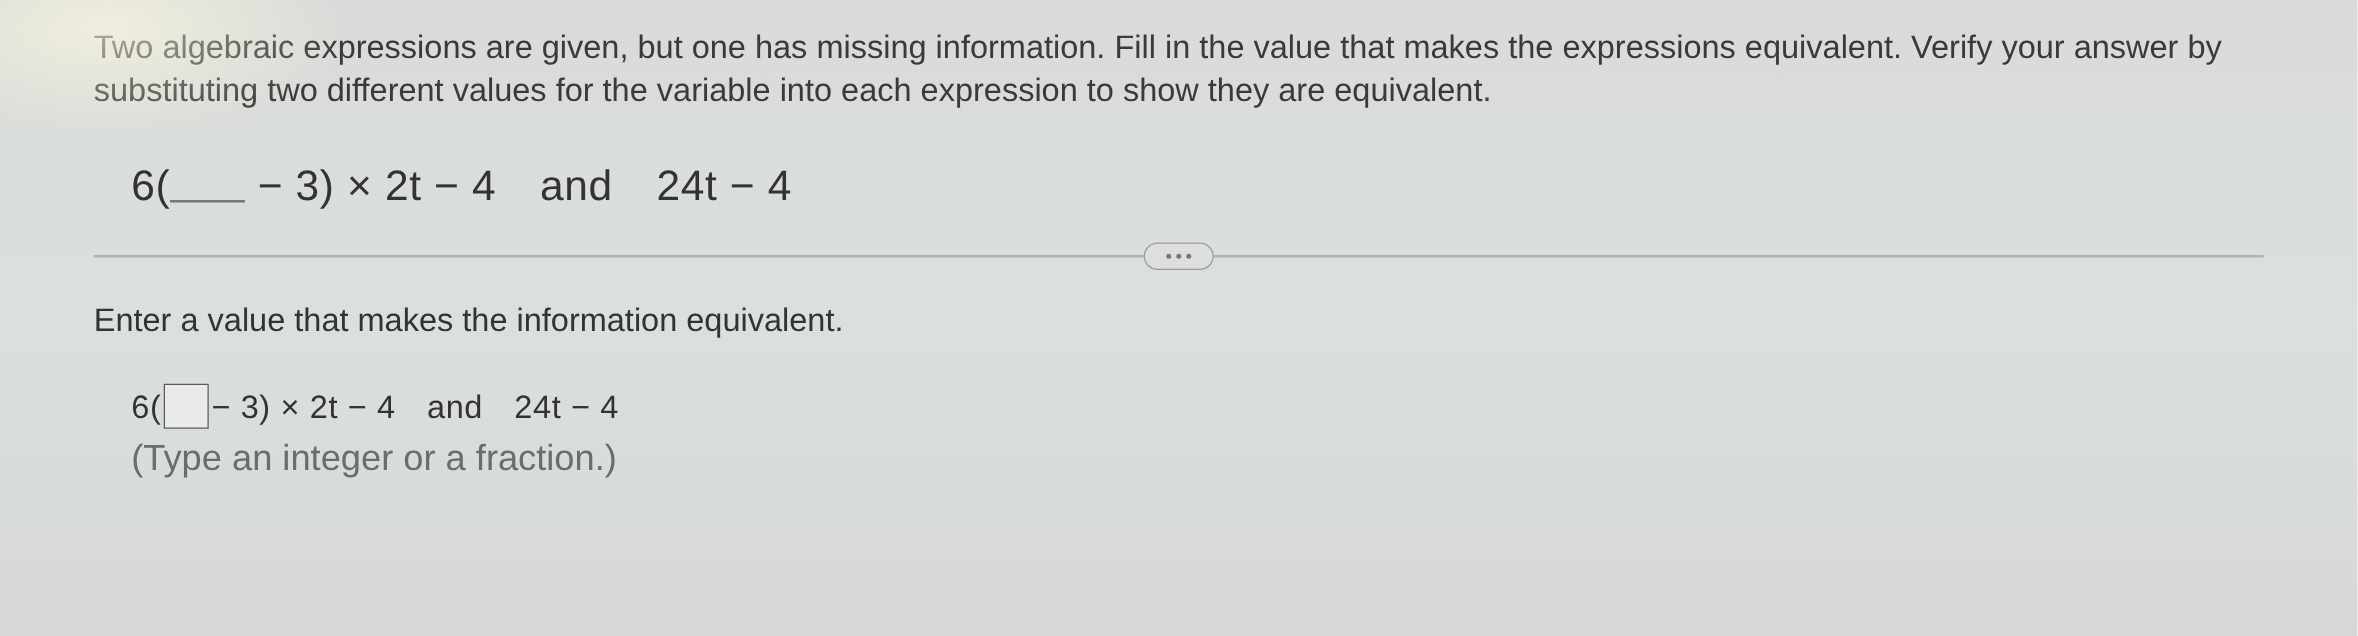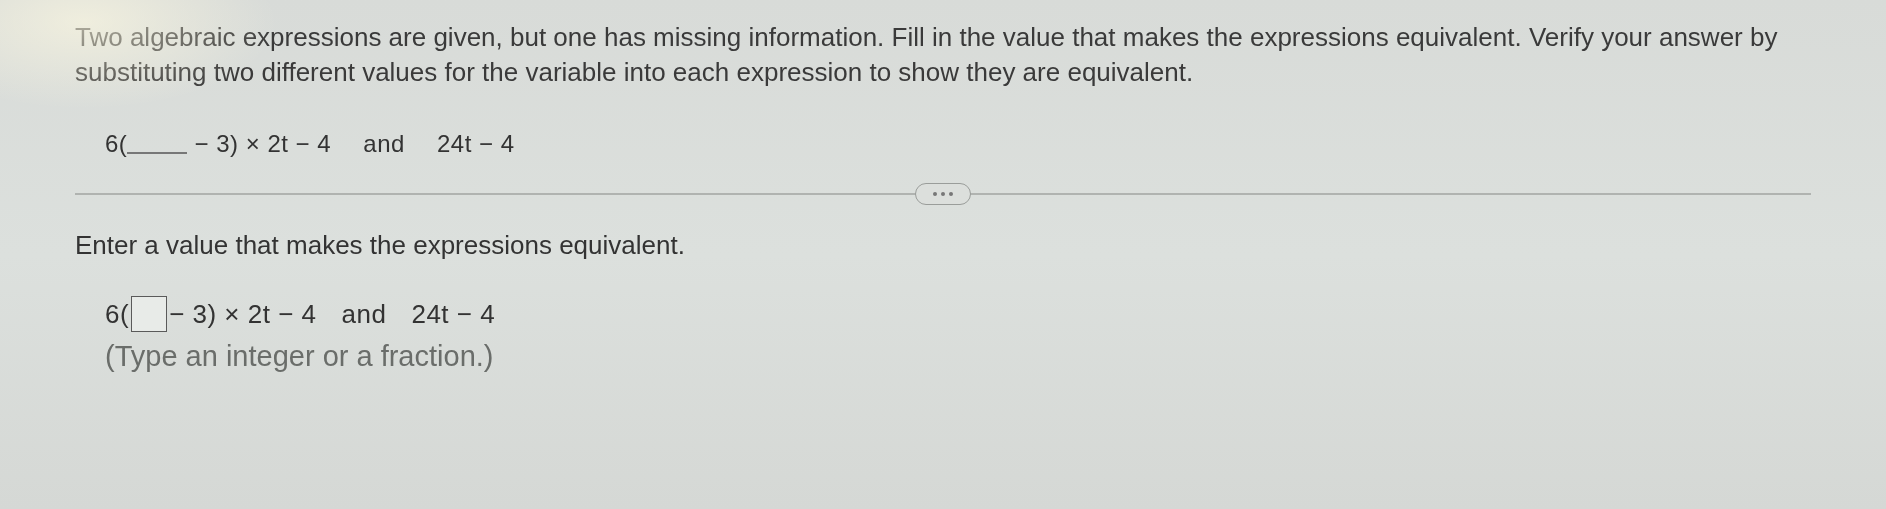--- a/index.html
+++ b/index.html
@@ -17,21 +17,21 @@
       position: relative;
       overflow: hidden;
     }
     .problem-statement {
       font-size: 26px;
       line-height: 1.35;
       color: #3a3a3a;
       margin-bottom: 40px;
     }
     .expression-line {
-      font-size: 24px;
+      font-size: 34px;
       color: #333;
       padding-left: 30px;
       margin-bottom: 35px;
       letter-spacing: 0.5px;
     }
     .expression-line .blank {
       display: inline-block;
       border-bottom: 2px solid #777;
       width: 60px;
       height: 20px;
@@ -130,21 +130,21 @@
 <div class="divider">
   <div class="divider-button">
     <div class="dots">
       <div class="dot"></div>
       <div class="dot"></div>
       <div class="dot"></div>
     </div>
   </div>
 </div>
 
-<div class="prompt-text">Enter a value that makes the expressions equivalent.</div>
+<div class="prompt-text">Enter a value that makes the information equivalent.</div>
 
 <div class="answer-line">
   <span>6(</span>
     <input type="text" class="answer-input" value="" style="">
     <span> − 3) × 2t − 4</span>
   <span class="and-word">and</span>
   <span>24t − 4</span>
 </div>
 
 <div class="hint-text">(Type an integer or a fraction.)</div>

